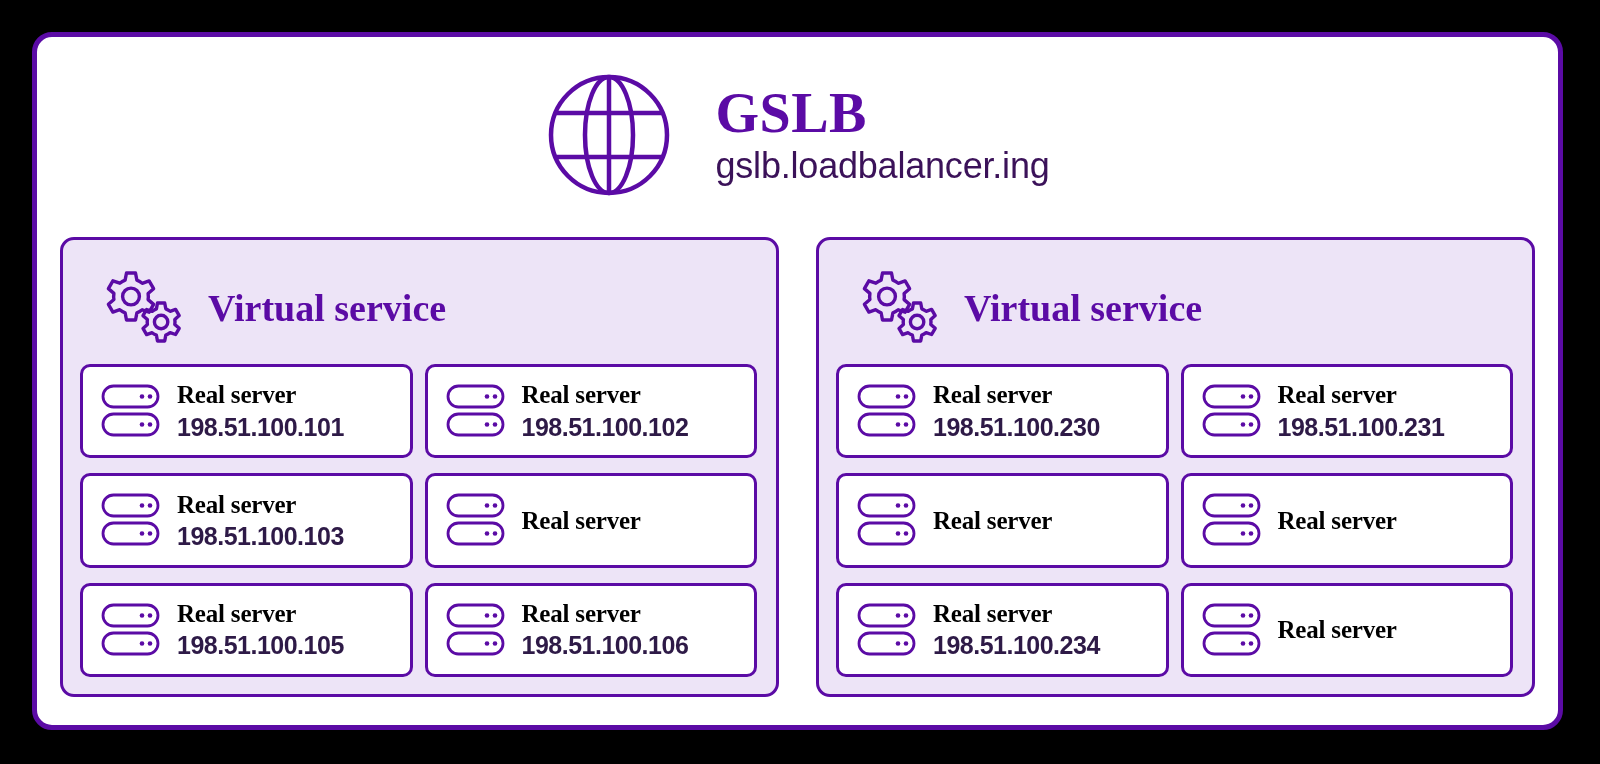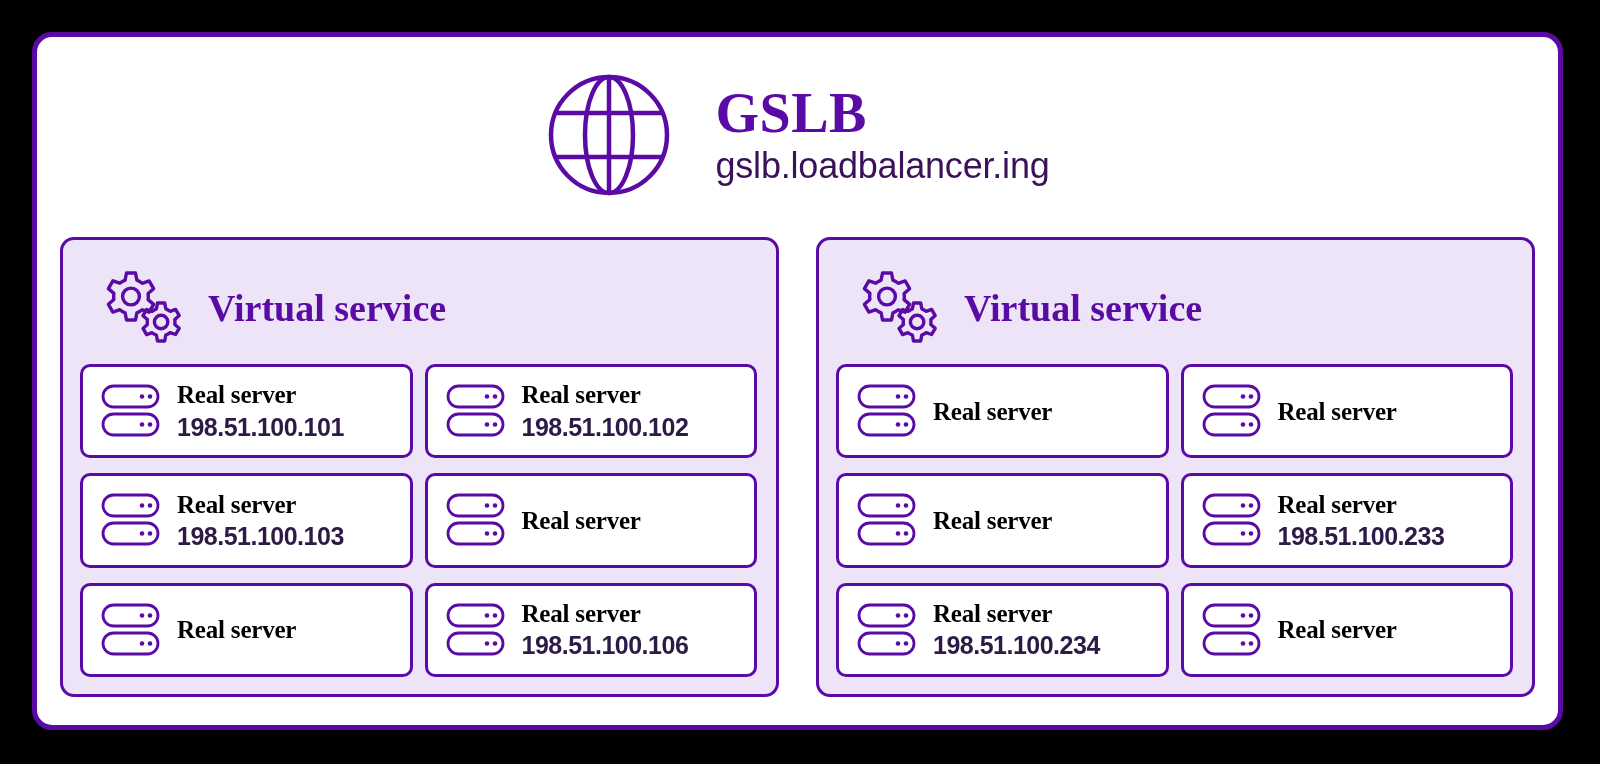--- a/index.html
+++ b/index.html
@@ -302,20 +302,21 @@
               </g>
               <g fill="#5B0BA5">
                 <circle cx="41" cy="13.5" r="2.3"></circle>
                   <circle cx="49" cy="13.5" r="2.3"></circle>
                 <circle cx="41" cy="41.5" r="2.3"></circle>
                   <circle cx="49" cy="41.5" r="2.3"></circle>
               </g>
             </svg>
             <div class="rs-text">
               <div class="rs-title">Real server</div>
+              <div class="rs-ip">198.51.100.105</div>
             </div>
           </div>
 
           <div class="rs-card">
             <svg class="server-icon" viewBox="0 0 62 56">
               <g fill="none" stroke="#5B0BA5" stroke-width="2.8">
                 <rect x="2" y="3" width="55" height="21" rx="10.5"></rect>
                 <rect x="2" y="31" width="55" height="21" rx="10.5"></rect>
               </g>
               <g fill="#5B0BA5">
@@ -357,75 +358,76 @@
               </g>
               <g fill="#5B0BA5">
                 <circle cx="41" cy="13.5" r="2.3"></circle>
                   <circle cx="49" cy="13.5" r="2.3"></circle>
                 <circle cx="41" cy="41.5" r="2.3"></circle>
                   <circle cx="49" cy="41.5" r="2.3"></circle>
               </g>
             </svg>
             <div class="rs-text">
               <div class="rs-title">Real server</div>
-            </div>
-          </div>
-
-          <div class="rs-card">
-            <svg class="server-icon" viewBox="0 0 62 56">
-              <g fill="none" stroke="#5B0BA5" stroke-width="2.8">
-                <rect x="2" y="3" width="55" height="21" rx="10.5"></rect>
-                <rect x="2" y="31" width="55" height="21" rx="10.5"></rect>
-              </g>
-              <g fill="#5B0BA5">
-                <circle cx="41" cy="13.5" r="2.3"></circle>
-                  <circle cx="49" cy="13.5" r="2.3"></circle>
-                <circle cx="41" cy="41.5" r="2.3"></circle>
-                  <circle cx="49" cy="41.5" r="2.3"></circle>
-              </g>
-            </svg>
-            <div class="rs-text">
-              <div class="rs-title">Real server</div>
-            </div>
-          </div>
-
-          <div class="rs-card">
-            <svg class="server-icon" viewBox="0 0 62 56">
-              <g fill="none" stroke="#5B0BA5" stroke-width="2.8">
-                <rect x="2" y="3" width="55" height="21" rx="10.5"></rect>
-                <rect x="2" y="31" width="55" height="21" rx="10.5"></rect>
-              </g>
-              <g fill="#5B0BA5">
-                <circle cx="41" cy="13.5" r="2.3"></circle>
-                  <circle cx="49" cy="13.5" r="2.3"></circle>
-                <circle cx="41" cy="41.5" r="2.3"></circle>
-                  <circle cx="49" cy="41.5" r="2.3"></circle>
-              </g>
-            </svg>
-            <div class="rs-text">
-              <div class="rs-title">Real server</div>
-            </div>
-          </div>
-
-          <div class="rs-card">
-            <svg class="server-icon" viewBox="0 0 62 56">
-              <g fill="none" stroke="#5B0BA5" stroke-width="2.8">
-                <rect x="2" y="3" width="55" height="21" rx="10.5"></rect>
-                <rect x="2" y="31" width="55" height="21" rx="10.5"></rect>
-              </g>
-              <g fill="#5B0BA5">
-                <circle cx="41" cy="13.5" r="2.3"></circle>
-                  <circle cx="49" cy="13.5" r="2.3"></circle>
-                <circle cx="41" cy="41.5" r="2.3"></circle>
-                  <circle cx="49" cy="41.5" r="2.3"></circle>
-              </g>
-            </svg>
-            <div class="rs-text">
-              <div class="rs-title">Real server</div>
-              <div class="rs-ip">198.51.100.233</div>
+              <div class="rs-ip">198.51.100.230</div>
+            </div>
+          </div>
+
+          <div class="rs-card">
+            <svg class="server-icon" viewBox="0 0 62 56">
+              <g fill="none" stroke="#5B0BA5" stroke-width="2.8">
+                <rect x="2" y="3" width="55" height="21" rx="10.5"></rect>
+                <rect x="2" y="31" width="55" height="21" rx="10.5"></rect>
+              </g>
+              <g fill="#5B0BA5">
+                <circle cx="41" cy="13.5" r="2.3"></circle>
+                  <circle cx="49" cy="13.5" r="2.3"></circle>
+                <circle cx="41" cy="41.5" r="2.3"></circle>
+                  <circle cx="49" cy="41.5" r="2.3"></circle>
+              </g>
+            </svg>
+            <div class="rs-text">
+              <div class="rs-title">Real server</div>
+              <div class="rs-ip">198.51.100.231</div>
+            </div>
+          </div>
+
+          <div class="rs-card">
+            <svg class="server-icon" viewBox="0 0 62 56">
+              <g fill="none" stroke="#5B0BA5" stroke-width="2.8">
+                <rect x="2" y="3" width="55" height="21" rx="10.5"></rect>
+                <rect x="2" y="31" width="55" height="21" rx="10.5"></rect>
+              </g>
+              <g fill="#5B0BA5">
+                <circle cx="41" cy="13.5" r="2.3"></circle>
+                  <circle cx="49" cy="13.5" r="2.3"></circle>
+                <circle cx="41" cy="41.5" r="2.3"></circle>
+                  <circle cx="49" cy="41.5" r="2.3"></circle>
+              </g>
+            </svg>
+            <div class="rs-text">
+              <div class="rs-title">Real server</div>
+            </div>
+          </div>
+
+          <div class="rs-card">
+            <svg class="server-icon" viewBox="0 0 62 56">
+              <g fill="none" stroke="#5B0BA5" stroke-width="2.8">
+                <rect x="2" y="3" width="55" height="21" rx="10.5"></rect>
+                <rect x="2" y="31" width="55" height="21" rx="10.5"></rect>
+              </g>
+              <g fill="#5B0BA5">
+                <circle cx="41" cy="13.5" r="2.3"></circle>
+                  <circle cx="49" cy="13.5" r="2.3"></circle>
+                <circle cx="41" cy="41.5" r="2.3"></circle>
+                  <circle cx="49" cy="41.5" r="2.3"></circle>
+              </g>
+            </svg>
+            <div class="rs-text">
+              <div class="rs-title">Real server</div>
             </div>
           </div>
 
           <div class="rs-card">
             <svg class="server-icon" viewBox="0 0 62 56">
               <g fill="none" stroke="#5B0BA5" stroke-width="2.8">
                 <rect x="2" y="3" width="55" height="21" rx="10.5"></rect>
                 <rect x="2" y="31" width="55" height="21" rx="10.5"></rect>
               </g>
               <g fill="#5B0BA5">

